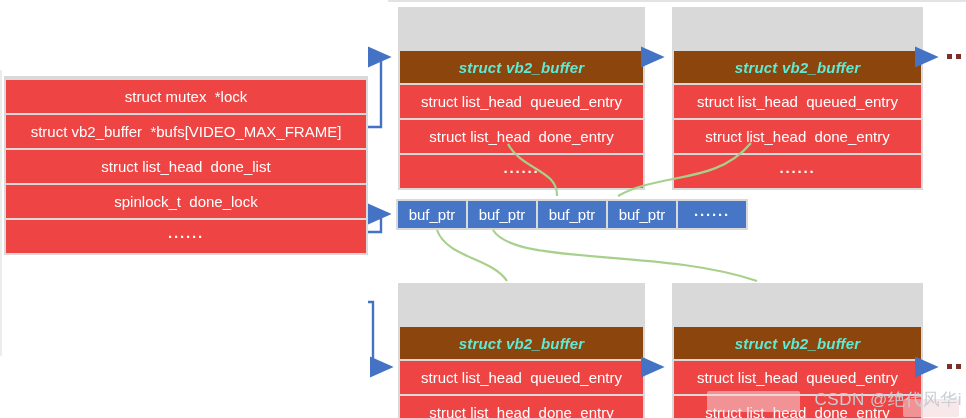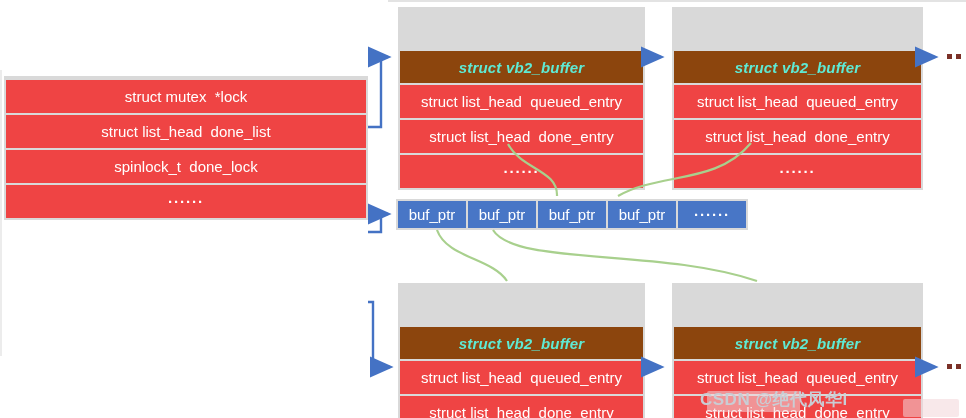--- a/index.html
+++ b/index.html
@@ -23,37 +23,38 @@
     position:absolute;box-sizing:border-box;border:2px solid #d9d9d9;
     display:flex;background:#d9d9d9;
   }
   .bcell{
     width:68px;height:27px;background:#4876c6;color:#ffffff;
     display:flex;align-items:center;justify-content:center;font-size:15px;
   }
   .bcell + .bcell{border-left:2px solid #d9d9d9;}
   svg.overlay{position:absolute;left:0;top:0;pointer-events:none;}
   .watermark{
-    position:absolute;left:700px;top:388px;width:262px;
-    font-size:17px;color:#c9cdd4;letter-spacing:.5px;white-space:nowrap;font-weight:bold;
+    position:absolute;left:700px;top:388px;width:262px;text-align:right;
+    font-size:17px;color:#c9cdd4;letter-spacing:.5px;white-space:nowrap;
   }
   .blurpatch{position:absolute;background:rgba(243,214,216,0.55);border-radius:2px;}
   .edge-top{position:absolute;left:388px;top:0;width:578px;height:2px;background:#e3e3e3;}
   .edge-left{position:absolute;left:0;top:70px;width:2px;height:286px;background:#ececec;}
 </style>
 </head>
 <body>
 
 <div class="canvas">
 
   <div class="edge-top"></div>
   <div class="edge-left"></div>
 
   <div class="tbl" style="left:4px;top:76px;width:364px;">
     <div class="row">struct mutex  *lock</div>
+    <div class="row">struct vb2_buffer  *bufs[VIDEO_MAX_FRAME]</div>
     <div class="row">struct list_head  done_list</div>
     <div class="row">spinlock_t  done_lock</div>
     <div class="row dots">······</div>
   </div>
 
   <div class="tbl" style="left:398px;top:7px;width:247px;">
     <div class="hdr">struct vb2_buffer</div>
     <div class="row">struct list_head  queued_entry</div>
     <div class="row">struct list_head  done_entry</div>
     <div class="row dots">······</div>

